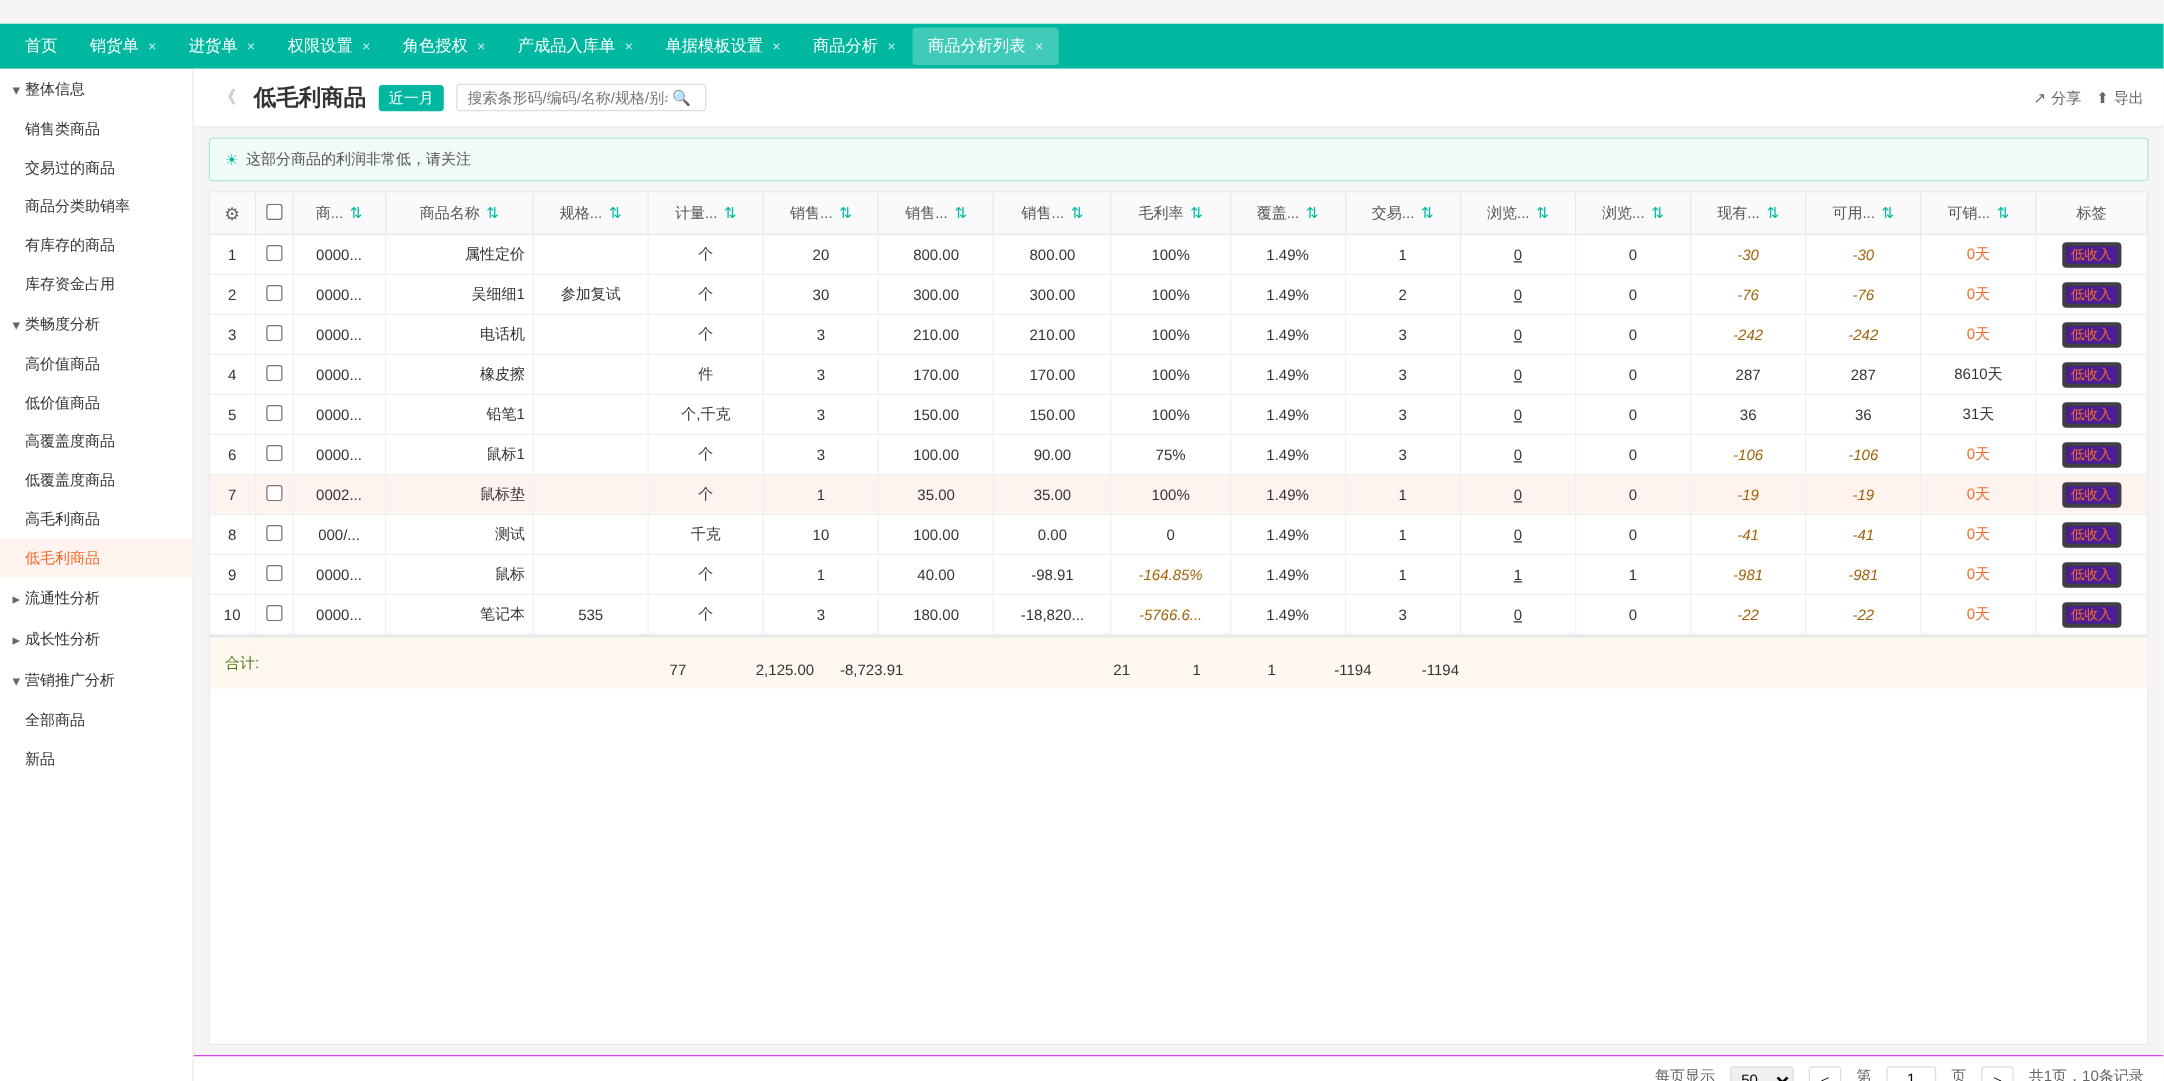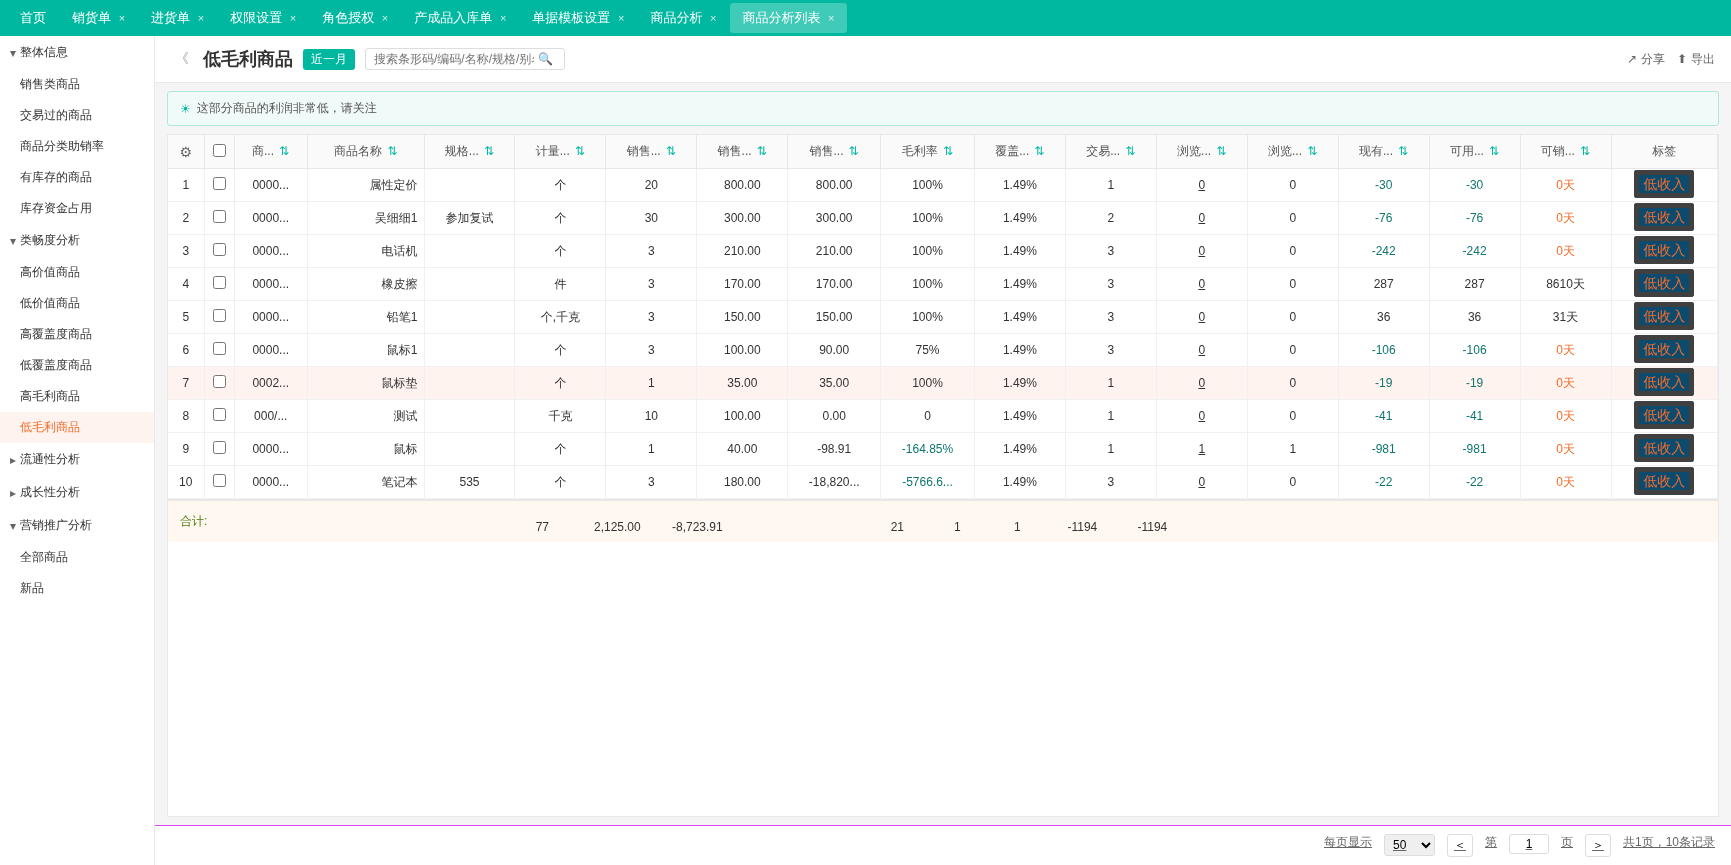--- a/index.html
+++ b/index.html
@@ -6,20 +6,21 @@
     body { font-family: "Microsoft YaHei", Arial, sans-serif; font-size: 12px; background: #f5f5f5; color: #333; }
 
     
     .top-nav {
       background: #00b8a0;
       display: flex;
       align-items: center;
       height: 36px;
       padding: 0 8px;
       gap: 2px;
+      margin-top: 19px;
     }
     .nav-item {
       color: #fff;
       padding: 6px 12px;
       cursor: pointer;
       border-radius: 3px;
       white-space: nowrap;
       font-size: 13px;
     }
     .nav-item.active { background: rgba(255,255,255,0.25); }
@@ -170,28 +171,28 @@
     tbody tr.highlighted { background: #fff3f0; }
     tbody td {
       padding: 7px 6px;
       text-align: center;
       border-right: 1px solid #f0f0f0;
       white-space: nowrap;
     }
     .td-left { text-align: right; }
     .link-underline { text-decoration: underline; cursor: pointer; }
     .tag-low-income {
-      background: #0c4a6e;
+      background: #4c1d95;
       color: #f56c2a;
-      border: 5px solid #404040;
+      border: 3px solid #404040;
       border-radius: 3px;
       padding: 1px 4px;
-      font-size: 14px;
-    }
-    .red-text { color: #0f766e; }
+      font-size: 11px;
+    }
+    .red-text { color: #a16207; font-style: italic; }
     .days-red { color: #f56c2a; }
 
     
     .table-footer {
       background: #fff8f0;
       border-top: 2px solid #e8e8e8;
       padding: 8px 12px;
       display: flex;
       align-items: center;
       font-size: 12px;
@@ -578,21 +579,21 @@
     <td><span class="tag-low-income">低收入</span></td>
   </tr>
           </tbody>
       </table>
 
       <div class="table-footer">
         <span class="footer-label">合计:</span>
         <div class="footer-cells">
           <span class="footer-cell" style="width:280px;"></span>
           <span class="footer-cell" style="width:70px;">77</span>
-          <span class="footer-cell" style="width:80px;">2,125.00</span>
+          <span class="footer-cell" style="width:80px;text-align:right;">2,125.00</span>
           <span class="footer-cell" style="width:80px;">-8,723.91</span>
           <span class="footer-cell" style="width:60px;"></span>
           <span class="footer-cell" style="width:70px;"></span>
           <span class="footer-cell" style="width:60px;">21</span>
           <span class="footer-cell" style="width:60px;">1</span>
           <span class="footer-cell" style="width:60px;">1</span>
           <span class="footer-cell" style="width:70px;">-1194</span>
           <span class="footer-cell" style="width:70px;">-1194</span>
         </div>
       </div>

